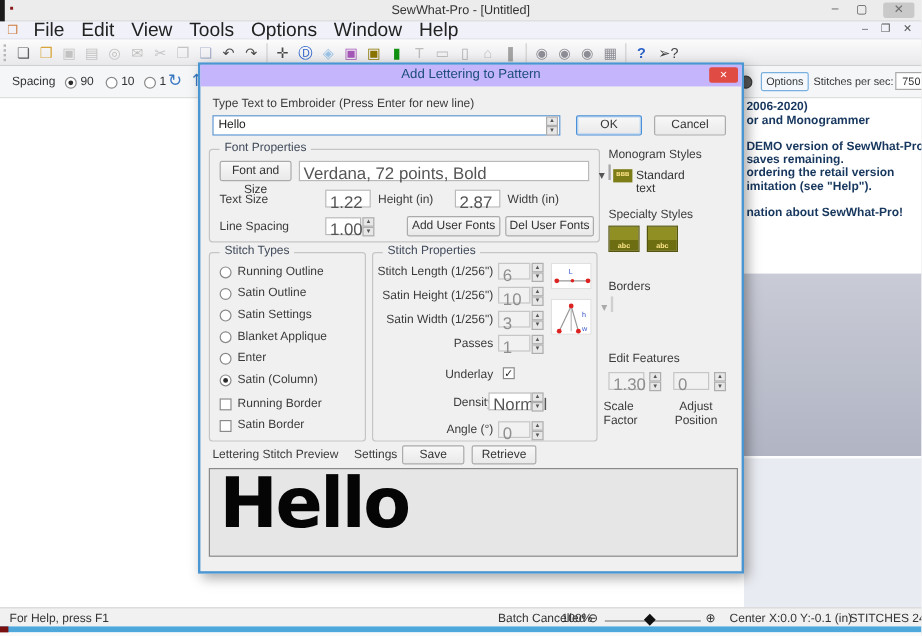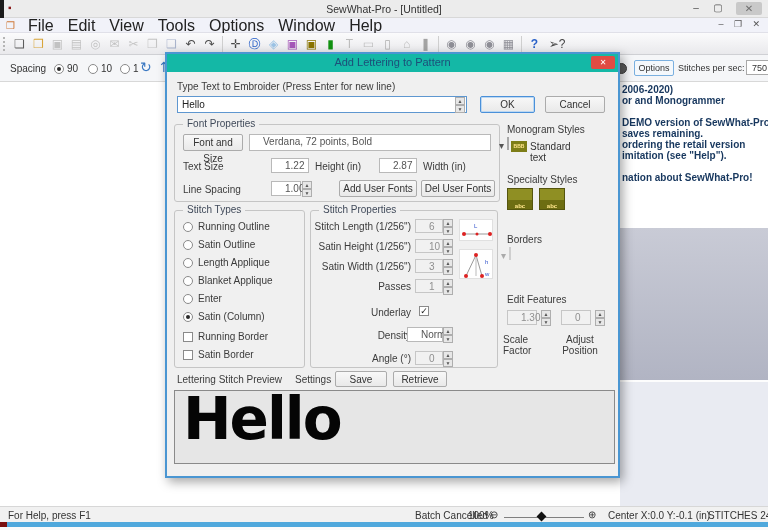--- a/index.html
+++ b/index.html
@@ -59,28 +59,28 @@
   .sb-item { position:absolute; top:3px; white-space:nowrap; }
   .sb-track { position:absolute; left:504px; top:10px; width:80px; border-top:1px solid #808080; }
   .sb-handle { position:absolute; left:538px; top:6px; width:7px; height:7px; background:#111; transform:rotate(45deg); }
   .blue-strip { position:absolute; left:0; top:522px; width:768px; height:5px; background:#4fa8dc; }
   .corner-artifact { position:absolute; left:0; top:522px; width:7px; height:6px; background:#7a1010; }
   .below-strip { position:absolute; left:0; top:527px; width:768px; height:3px; background:#fafafa; }
 
   
   .dialog { position:absolute; left:165px; top:52px; width:455px; height:426px;
             border:2px solid #4a96d2; background:#f0f0f0; box-shadow:3px 4px 10px rgba(0,0,0,.35); }
-  .dlg-title { position:relative; height:18px; background:#14b8a6; }
+  .dlg-title { position:relative; height:18px; background:#c4b5fd; }
   .dlg-title-text { position:absolute; left:0; right:0; top:2px; text-align:center; font-size:11px; color:#1d4e79; }
   .dlg-close { position:absolute; right:3px; top:2px; width:24px; height:13px; background:#e04b43;
                border-radius:2px; color:#fff; font-size:8px; text-align:center; line-height:13px; }
   .dlg-body { position:relative; width:451px; height:404px; font-size:10px; color:#3b3b3b; }
 
   .lbl { white-space:nowrap; }
-  .field { background:#fff; border:1px solid #b9b9b9; font-size:10px; color:#555; padding:1px 13px; }
+  .field { background:#fff; border:1px solid #b9b9b9; font-size:14px; color:#555; padding:1px 3px; }
   .field.gray { background:#f1f1f1; color:#8f8f8f; border-color:#c6c6c6; }
   .btn { background:linear-gradient(#f8f8f8,#e9e9e9); border:1px solid #ababab; border-radius:2px;
          font-size:10px; color:#333; text-align:center; }
   .btn.default { border-color:#4a90d9; box-shadow:inset 0 0 0 1px #bcd8f2; }
 
   .groupbox { position:absolute; border:1px solid #c5c5c5; border-radius:3px; }
   .legend { position:absolute; top:-7px; left:8px; background:#f0f0f0; padding:0 4px; font-size:10px; color:#404a5a; white-space:nowrap; }
 
   .text-input { position:absolute; left:10px; top:24px; width:290px; height:17px; background:#fff;
                 border:1px solid #5e97d0; font-size:10px; color:#222; padding:0 12px 0 4px;
@@ -266,21 +266,21 @@
         <div class="st-row" style="top:10px">
           <span class="radio"></span>
             <span>Running Outline</span>
           </div>
         <div class="st-row" style="top:28px">
           <span class="radio"></span>
             <span>Satin Outline</span>
           </div>
         <div class="st-row" style="top:46px">
           <span class="radio"></span>
-            <span>Length Applique</span>
+            <span>Satin Settings</span>
           </div>
         <div class="st-row" style="top:64px">
           <span class="radio"></span>
             <span>Blanket Applique</span>
           </div>
         <div class="st-row" style="top:82px">
           <span class="radio"></span>
             <span>Enter</span>
           </div>
         <div class="st-row" style="top:100px">

